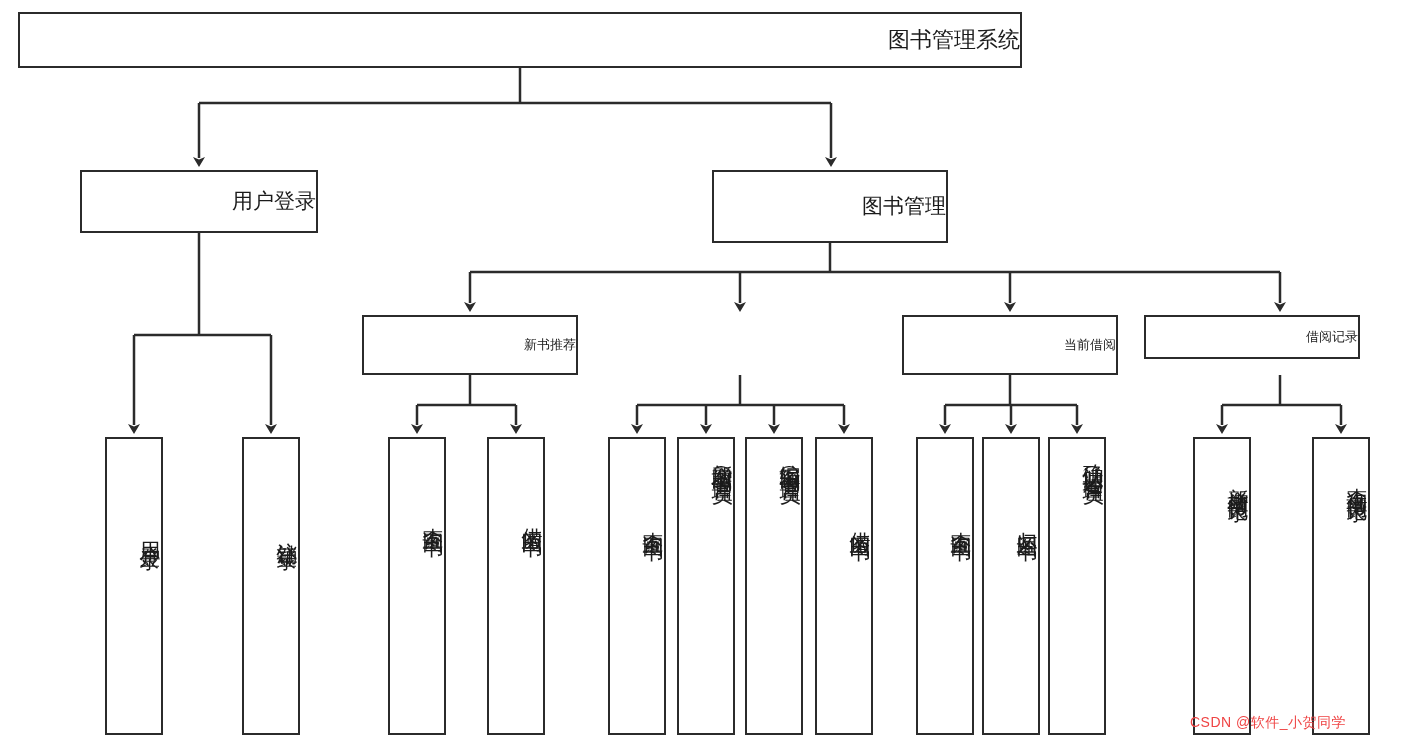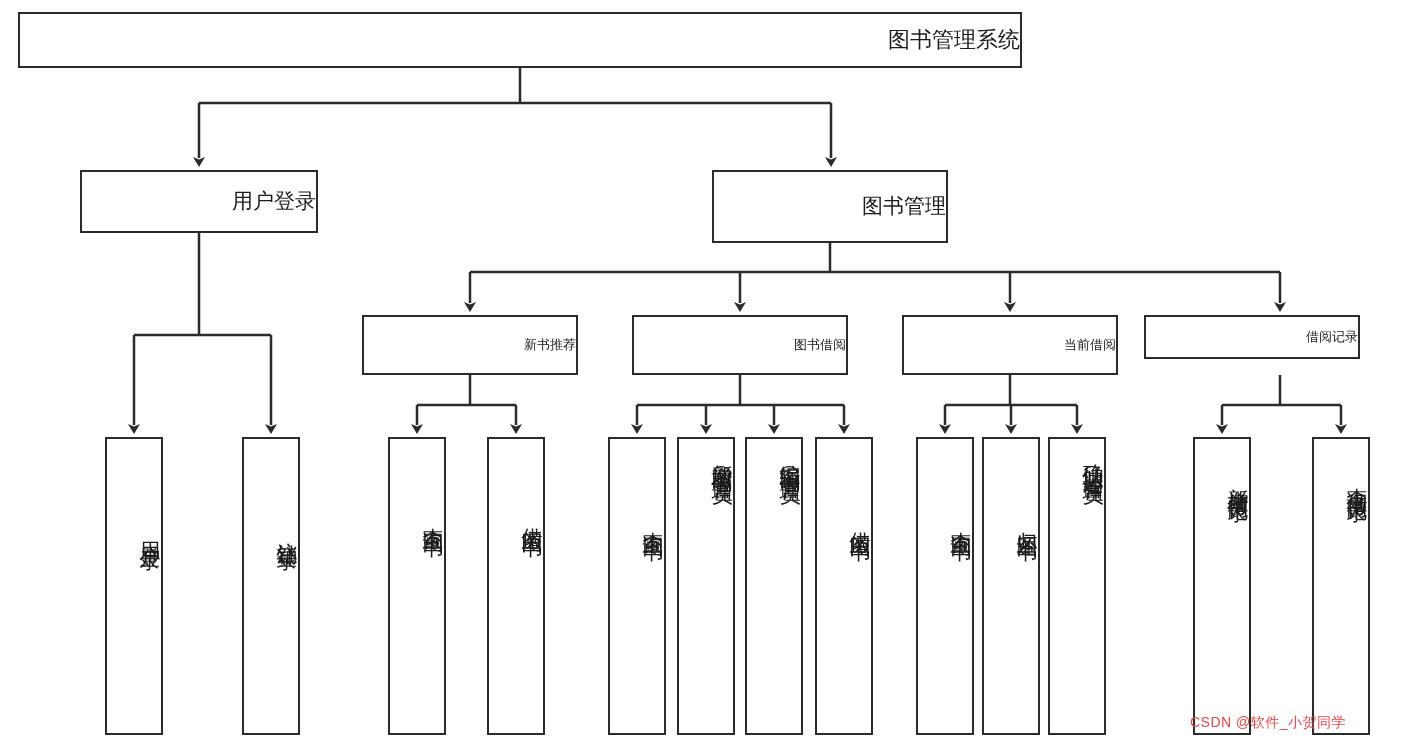--- a/index.html
+++ b/index.html
@@ -122,23 +122,20 @@
   <div class="node lvl1" style="left:80px; top:170px; width:238px; height:63px;">
     <span>用户登录</span>
   </div>
   <div class="node lvl1" style="left:712px; top:170px; width:236px; height:73px;">
     <span>图书管理</span>
   </div>
 
   <div class="node lvl2" style="left:362px; top:315px; width:216px; height:60px;">
     <span>新书推荐</span>
   </div>
-  <div class="node lvl2" style="left:632px; top:315px; width:216px; height:60px;">
-    <span>图书借阅</span>
-  </div>
   <div class="node lvl2" style="left:902px; top:315px; width:216px; height:60px;padding-left:11px;">
     <span>当前借阅</span>
   </div>
   <div class="node lvl2" style="left:1144px; top:315px; width:216px; height:44px;">
     <span>借阅记录</span>
   </div>
 
   <div class="node leaf" style="left:105px; top:437px; width:58px; height:298px; padding-top:86px;">
     <span class="leaf-label">用户登录</span>
   </div>

